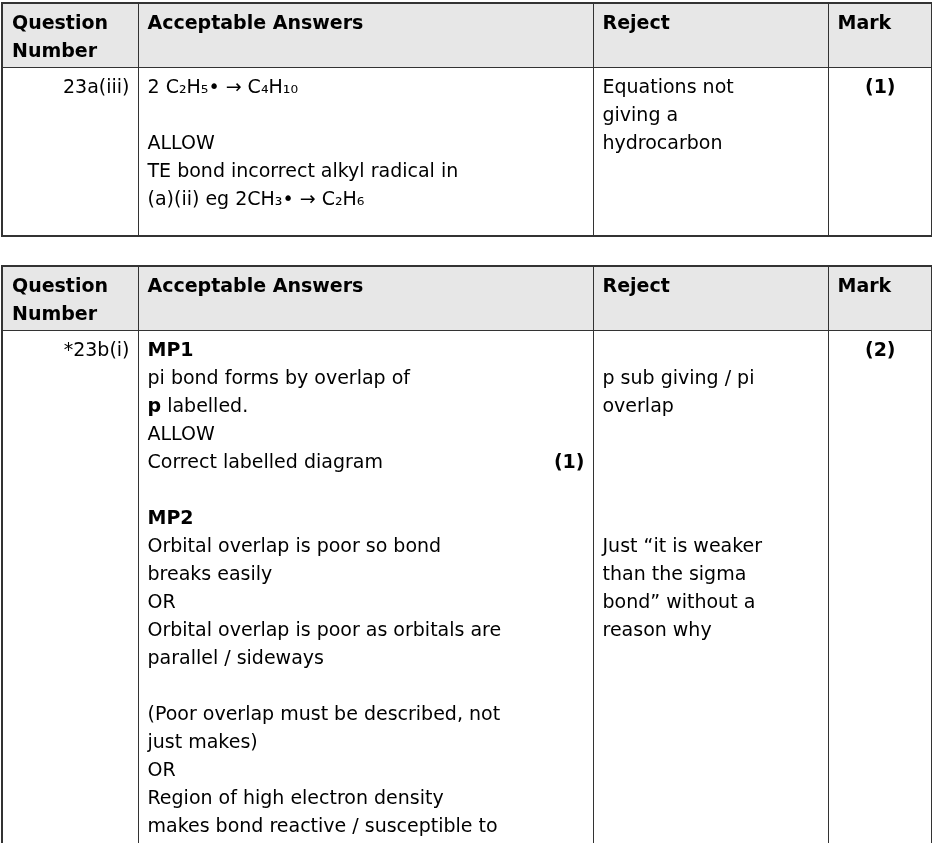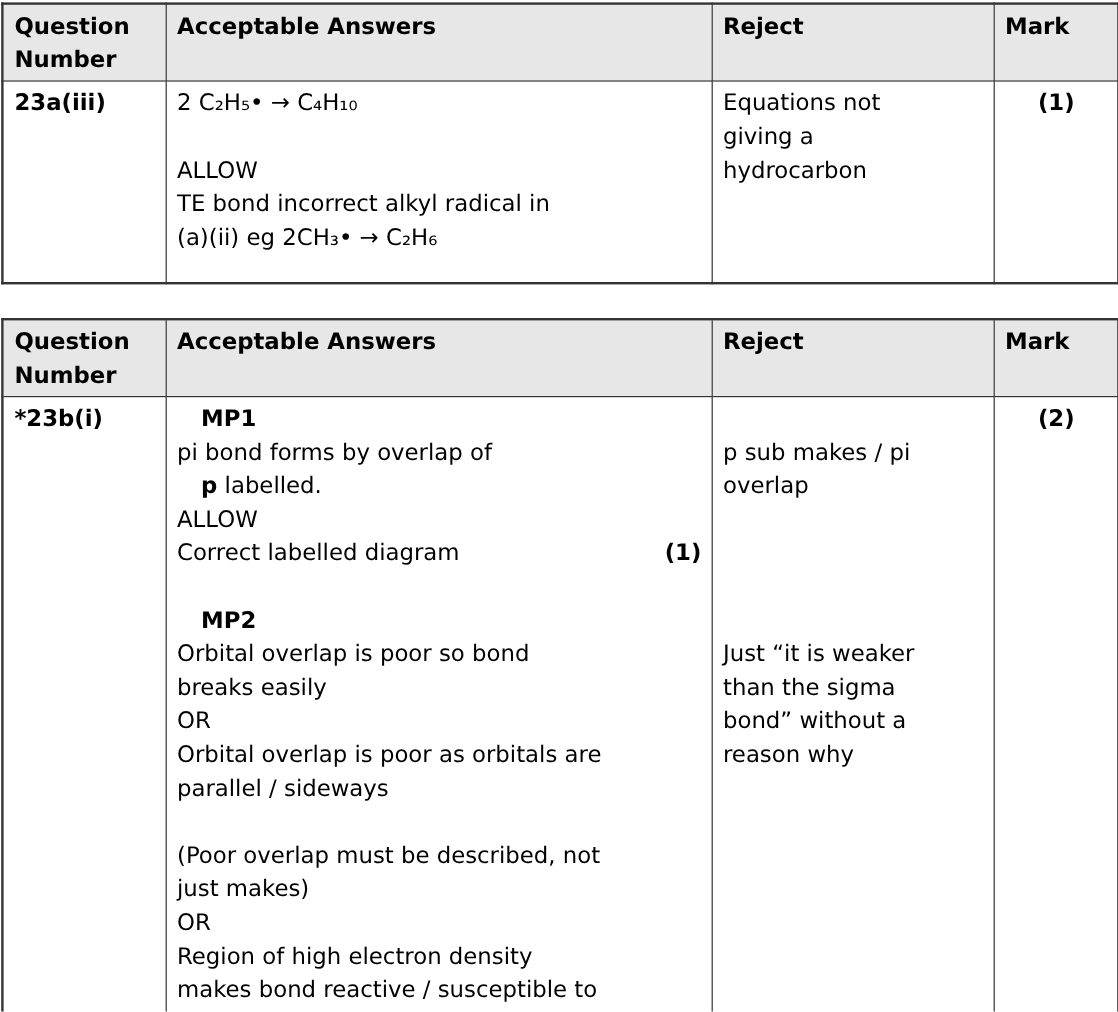--- a/index.html
+++ b/index.html
@@ -35,25 +35,25 @@
     box-sizing:border-box;
     overflow:hidden;
   }
   th{
     background:var(--header-bg);
     font-weight:bold;
     height:56px;
   }
   .t1 td.body{height:168px;}
   .t2 td.body{height:531px;}
-  td.qnum{font-weight:bold;}
+  td.qnum{font-weight:normal;text-align:right;}
   td.mark{text-align:center;font-weight:bold;}
   .line{height:28px;display:flex;align-items:flex-start;}
   .line span{white-space:pre-wrap;}
-  .b{font-weight:bold;margin-left:20px;}
+  .b{font-weight:bold;}
   .mark-right{margin-left:auto;font-weight:bold;}
 </style>
 </head>
 <body>
 
 <div class="wrap">
 
   <table class="ms t1">
     <colgroup>
       <col style="width:136px">
@@ -175,21 +175,21 @@
               <span>makes bond reactive / susceptible to</span>
             </div>
             <div class="line">
               <span>attack by electrophiles</span>
               <span class="mark-right">(1)</span>
             </div>
           </td>
         <td class="body">
             <div class="line"></div>
             <div class="line">
-              <span>p sub makes / pi</span>
+              <span>p sub giving / pi</span>
             </div>
             <div class="line">
               <span>overlap</span>
             </div>
             <div class="line"></div>
             <div class="line"></div>
             <div class="line"></div>
             <div class="line"></div>
             <div class="line">
               <span>Just “it is weaker</span>

